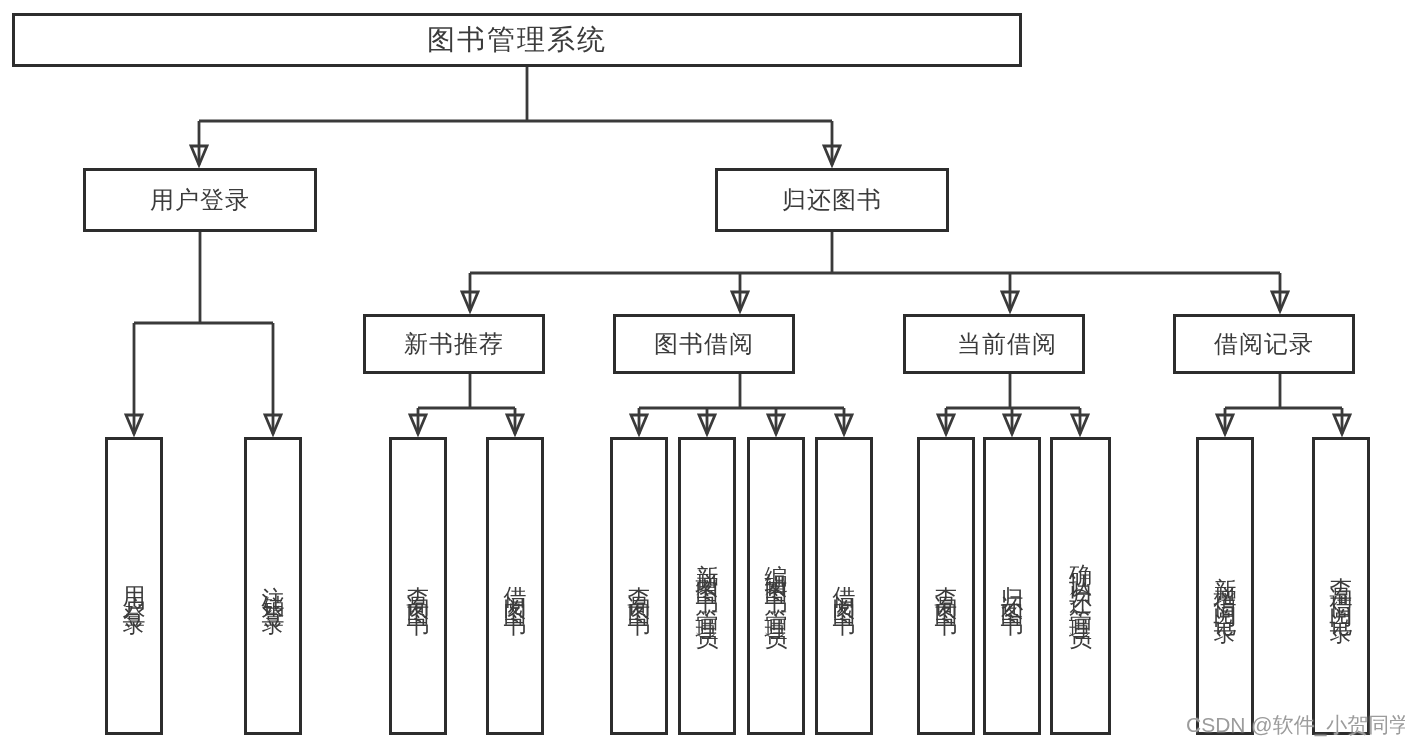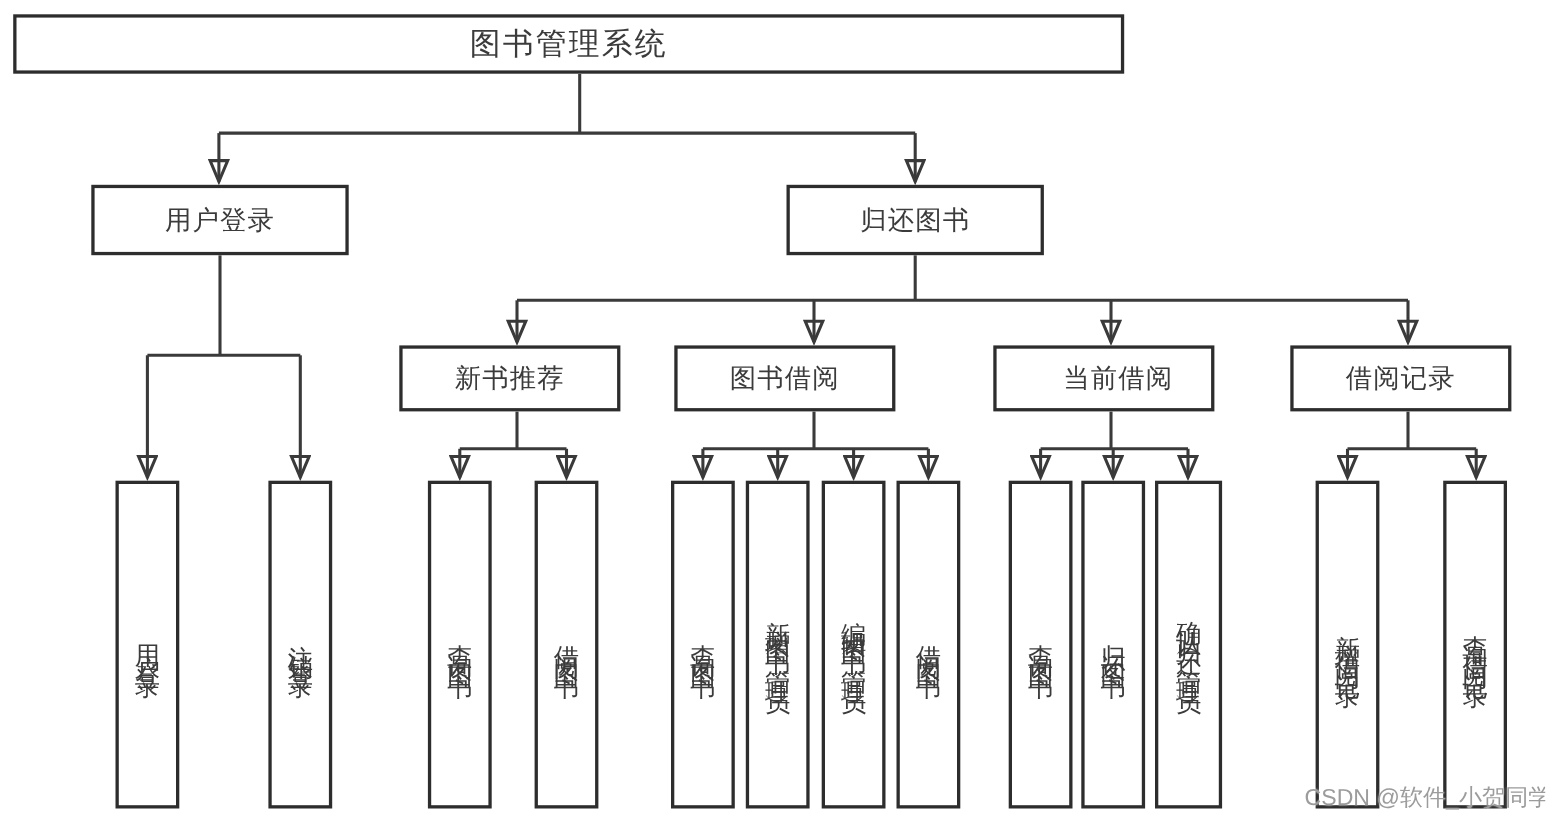--- a/index.html
+++ b/index.html
@@ -40,21 +40,21 @@
   }
   .node .h-label {
     font-size: 24px;
     letter-spacing: 1px;
     white-space: nowrap;
   }
   .node-root { left: 12px; top: 13px; width: 1010px; height: 54px; }
   .node-root .h-label { font-size: 28px; letter-spacing: 2px; }
   .node-l2-a { left: 83px;  top: 168px; width: 234px; height: 64px; }
   .node-l2-b { left: 715px; top: 168px; width: 234px; height: 64px; }
-  .node-l3 { top: 314px; width: 201px; height: 60px; text-align: right; }
+  .node-l3 { top: 314px; width: 182px; height: 60px; text-align: right; }
   .node-l3-a { left: 363px; }
   .node-l3-b { left: 613px; }
   .node-l3-c { left: 903px; padding-left: 26px; }
   .node-l3-d { left: 1173px; }
   .leaf {
     position: absolute;
     top: 437px;
     width: 58px;
     height: 298px;
     background: var(--bg);

